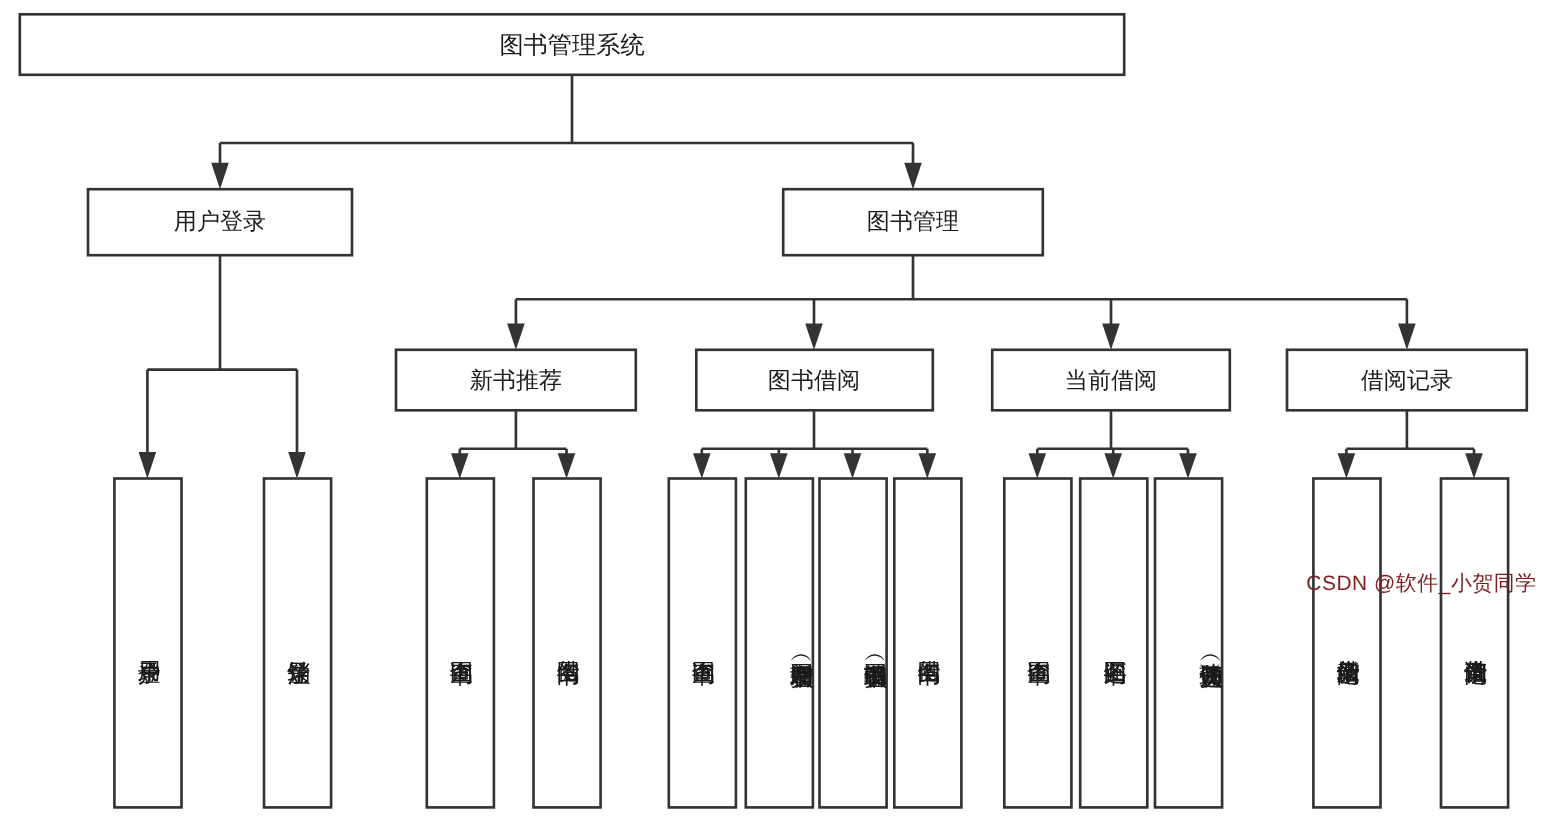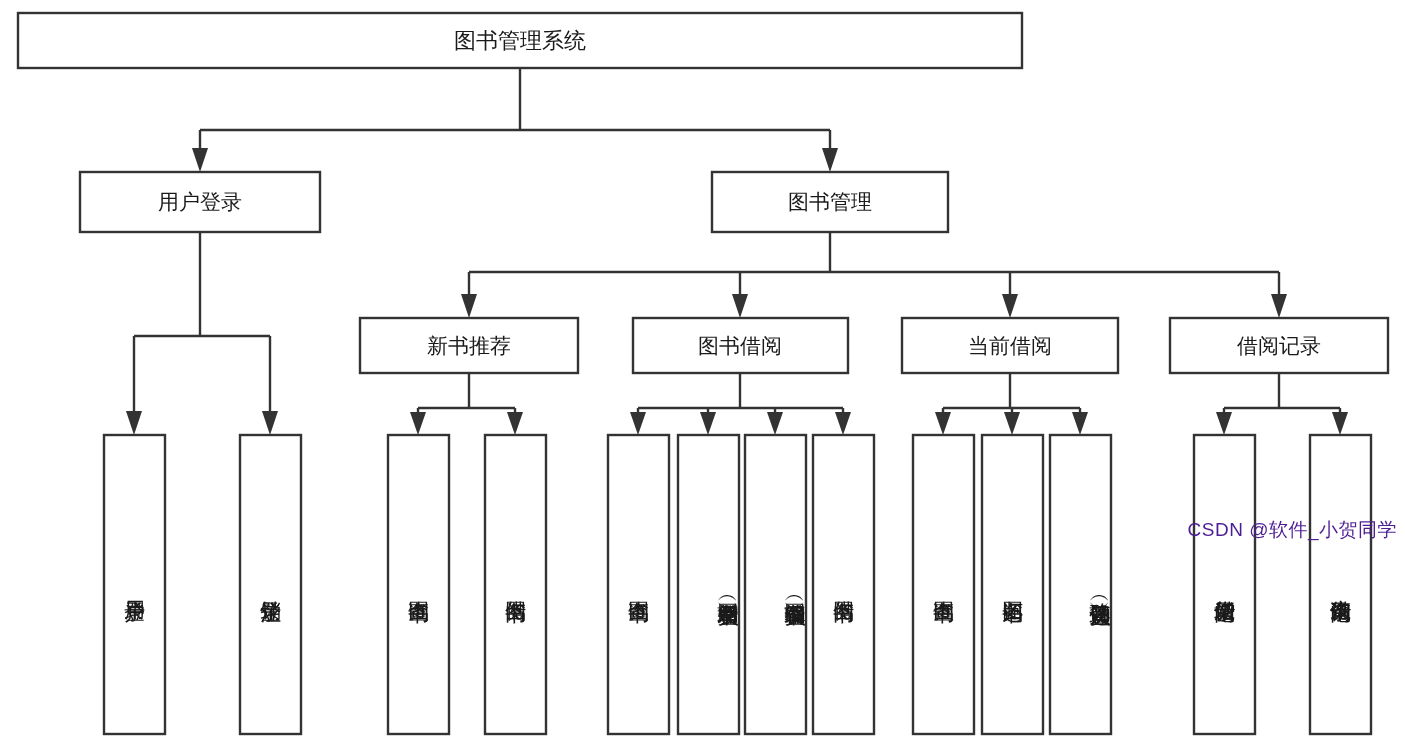--- a/index.html
+++ b/index.html
@@ -66,21 +66,21 @@
     text-align: center;
     pointer-events: none;
     white-space: nowrap;
   }
   .watermark {
     position: absolute;
     right: 8px;
     bottom: 4px;
     font-family: "Liberation Sans", "DejaVu Sans", sans-serif;
     font-size: 19px;
-    color: #4c1d95;
+    color: #7f1d1d;
     white-space: nowrap;
     letter-spacing: 0.5px;
   }
 </style>
 </head>
 <body>
 
 <div id="diagram-root">
 
   <svg id="tree-svg" viewBox="0 0 1405 747" xmlns="http://www.w3.org/2000/svg">

